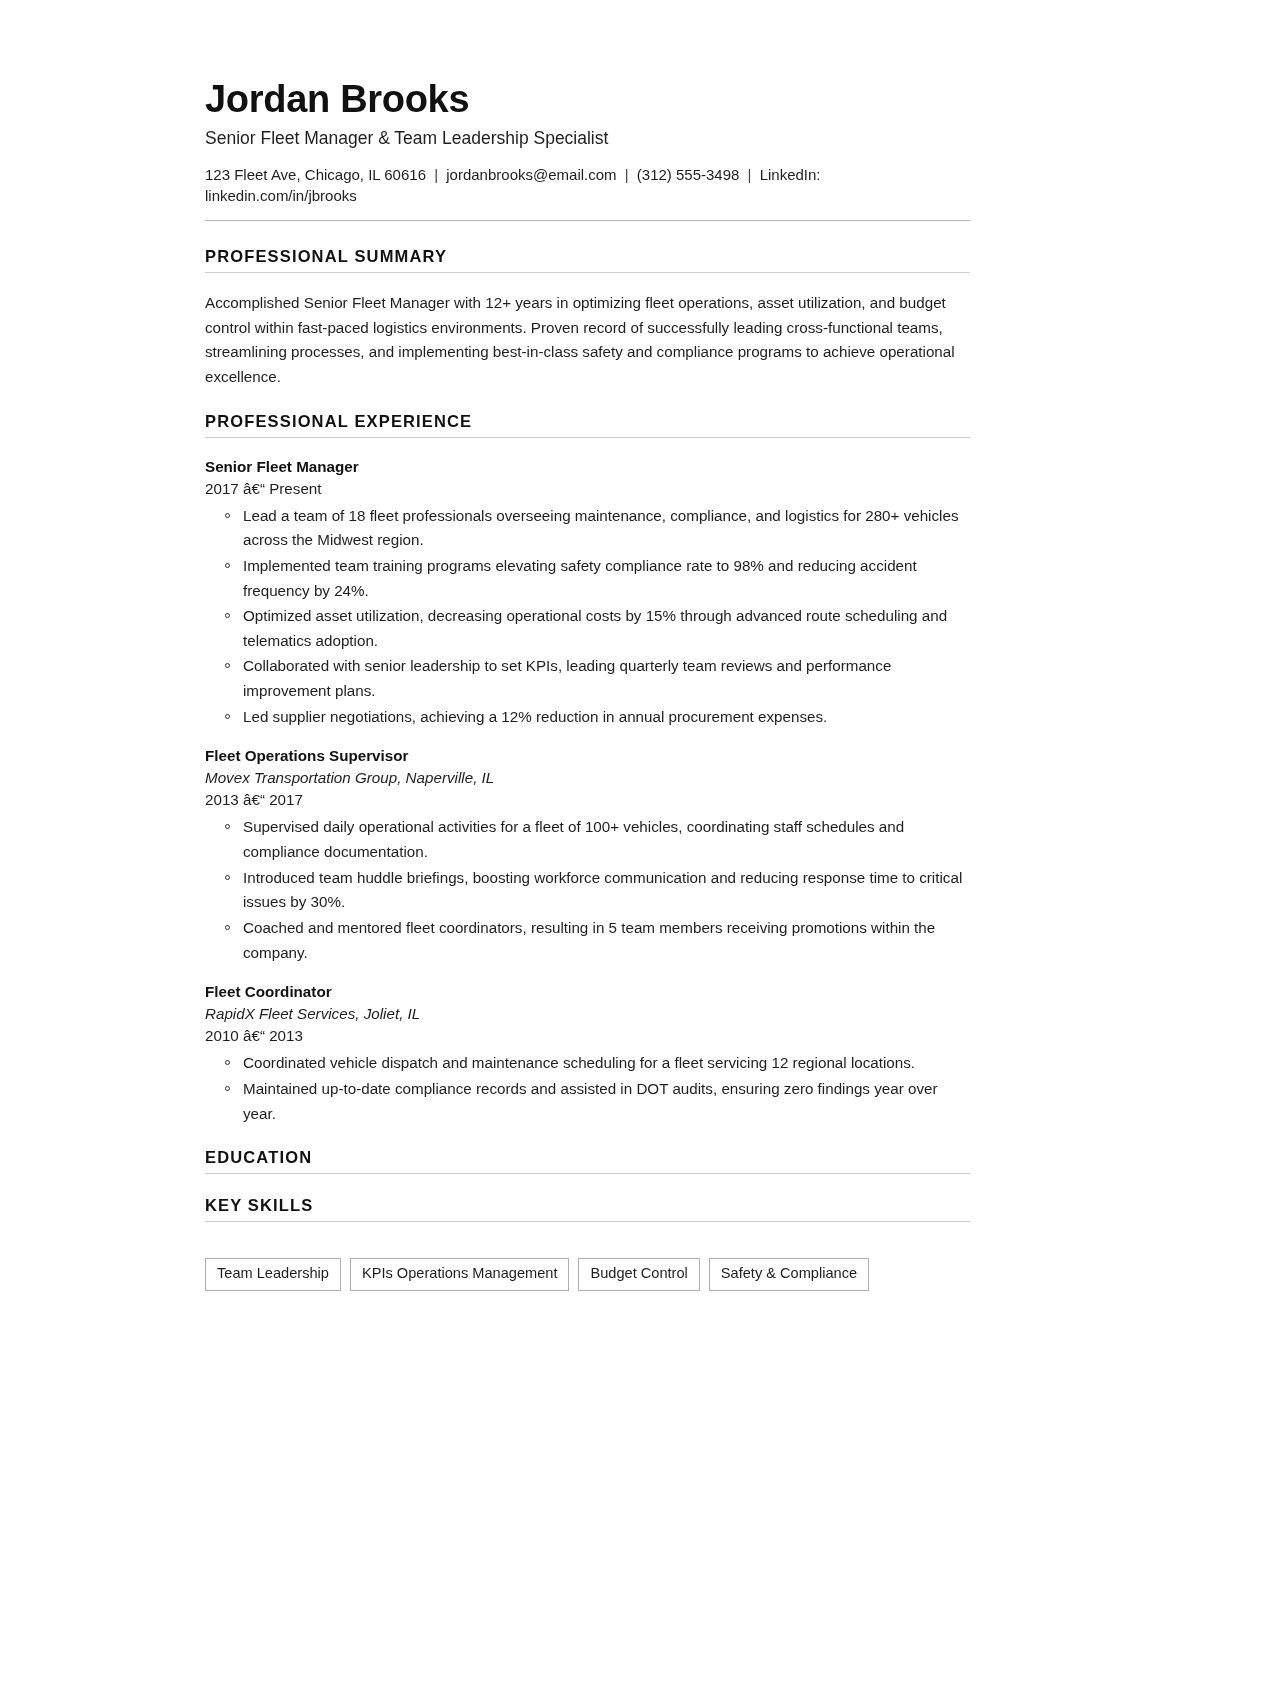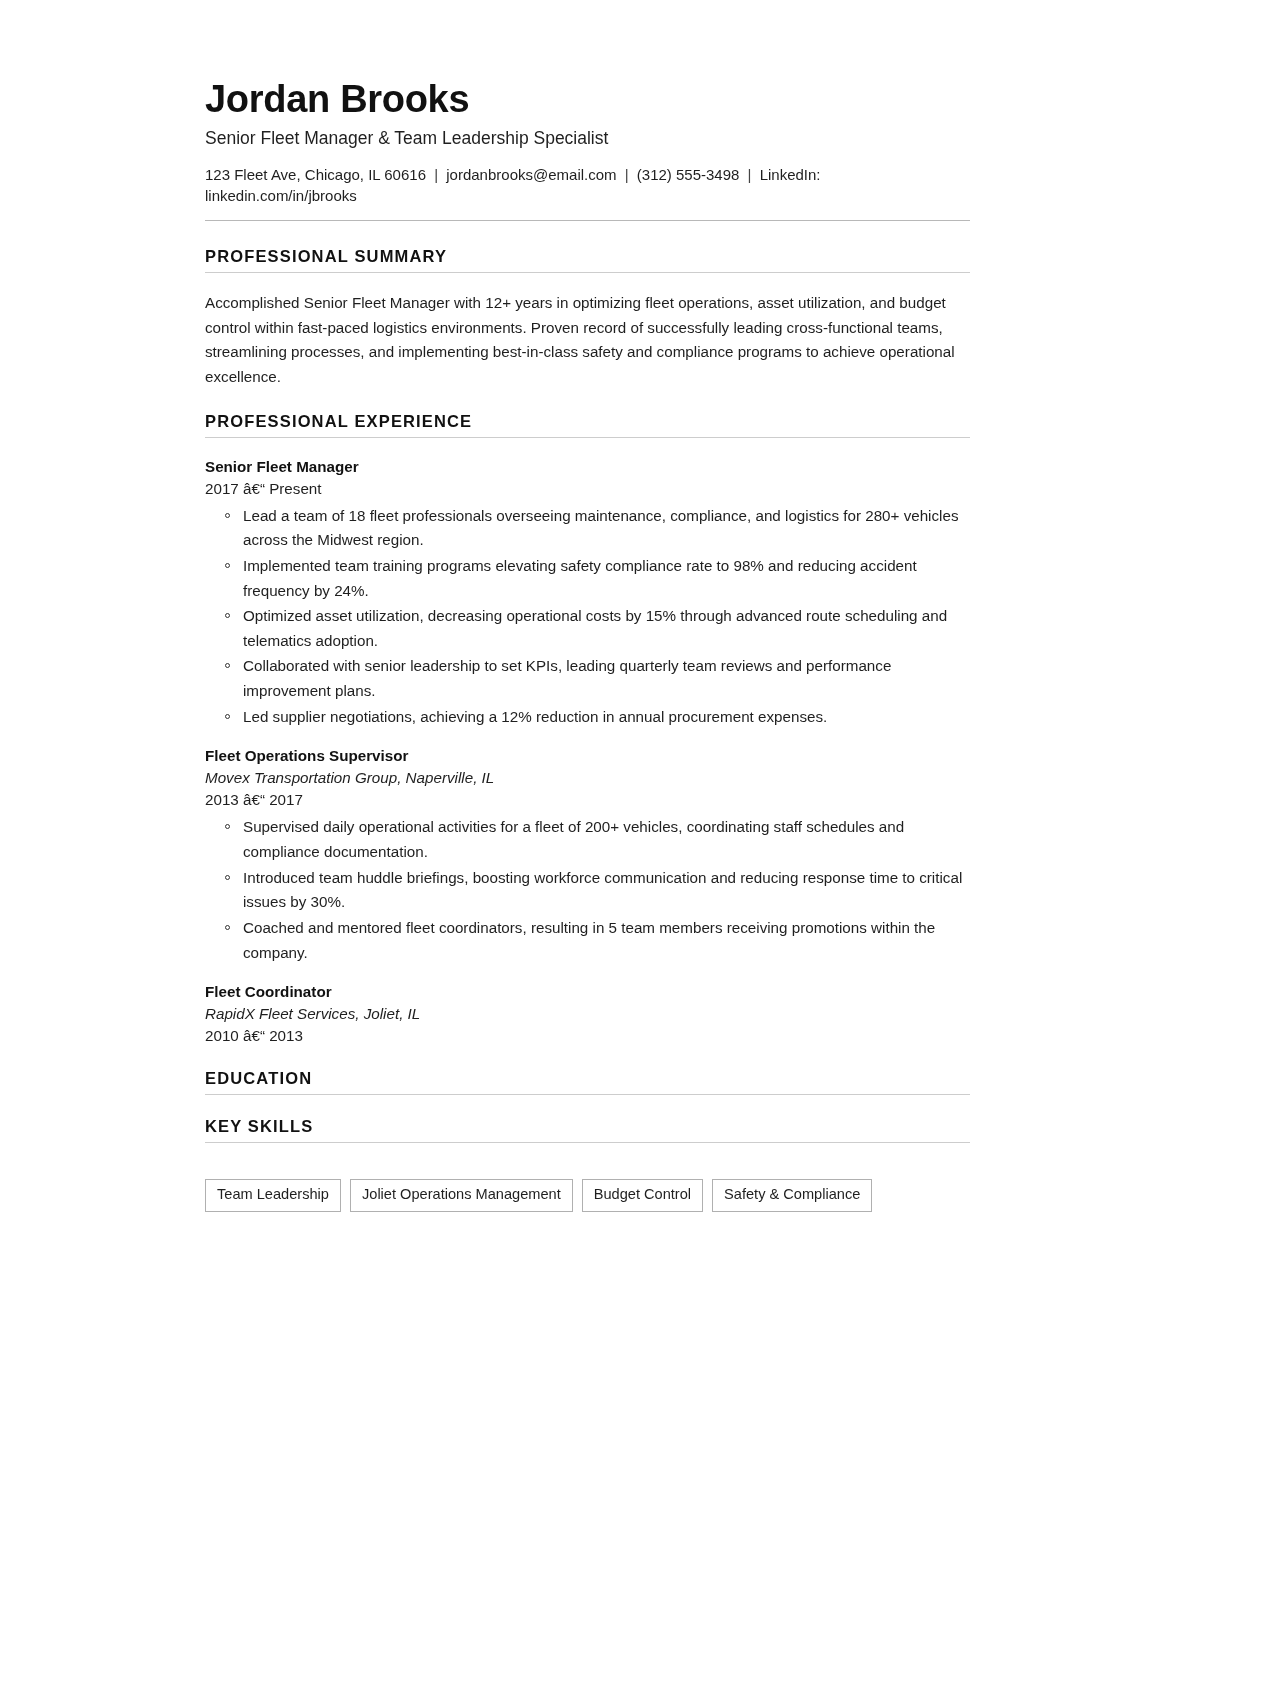--- a/index.html
+++ b/index.html
@@ -191,42 +191,46 @@
           <li>Collaborated with senior leadership to set KPIs, leading quarterly team reviews and performance improvement plans.</li>
           <li>Led supplier negotiations, achieving a 12% reduction in annual procurement expenses.</li>
         </ul>
       </div>
 
       <div class="job">
         <div class="job-title">Fleet Operations Supervisor</div>
         <div class="job-company">Movex Transportation Group, Naperville, IL</div>
         <div class="job-dates">2013 â€“ 2017</div>
         <ul class="bullets">
-          <li>Supervised daily operational activities for a fleet of 200+ vehicles, coordinating staff schedules and compliance documentation.</li>
+          <li>Supervised daily operational activities for a fleet of 100+ vehicles, coordinating staff schedules and compliance documentation.</li>
           <li>Introduced team huddle briefings, boosting workforce communication and reducing response time to critical issues by 30%.</li>
           <li>Coached and mentored fleet coordinators, resulting in 5 team members receiving promotions within the company.</li>
         </ul>
       </div>
 
       <div class="job">
         <div class="job-title">Fleet Coordinator</div>
         <div class="job-company">RapidX Fleet Services, Joliet, IL</div>
         <div class="job-dates">2010 â€“ 2013</div>
+        <ul class="bullets">
+          <li>Coordinated vehicle dispatch and maintenance scheduling for a fleet servicing 12 regional locations.</li>
+          <li>Maintained up-to-date compliance records and assisted in DOT audits, ensuring zero findings year over year.</li>
+        </ul>
       </div>
 
     </div>
   </div>
 
   <div class="section">
     <div class="section-title">EDUCATION</div>
   </div>
 
   <div class="section">
     <div class="section-title">KEY SKILLS</div>
     <div class="skills-wrap">
       <span class="skill-tag">Team Leadership</span>
-      <span class="skill-tag">Joliet Operations Management</span>
+      <span class="skill-tag">KPIs Operations Management</span>
       <span class="skill-tag">Budget Control</span>
       <span class="skill-tag">Safety &amp; Compliance</span>
     </div>
   </div>
 
 </div>
 
 </body></html>

